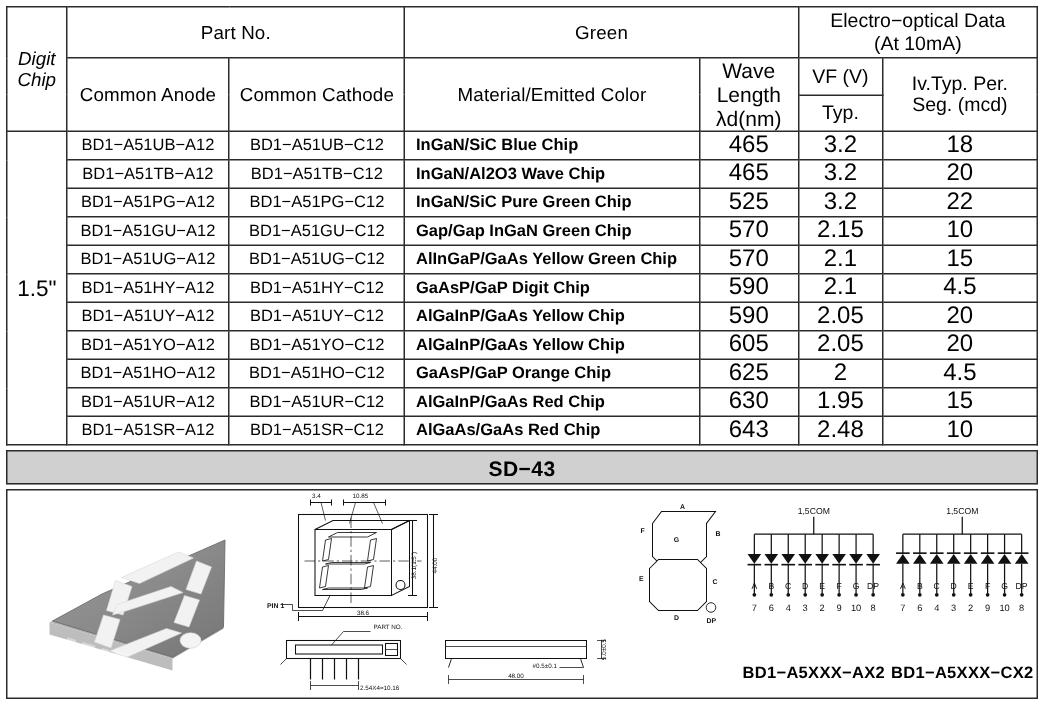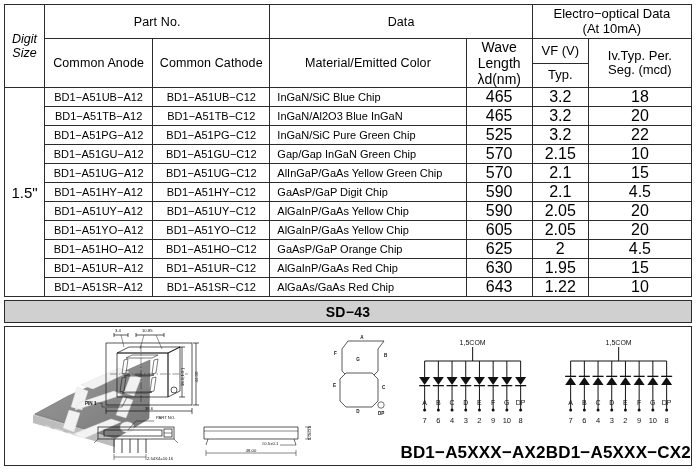--- a/index.html
+++ b/index.html
@@ -28,21 +28,21 @@
   .hdr{font-weight:bold;font-size:12.5px;letter-spacing:.1px;}
   .hdr-sm{font-weight:bold;font-size:13px;line-height:1.12;}
   .hdr-thin{font-weight:normal;font-size:14px;line-height:1.15;}
   .digit-head{
     background:#a8a8a8;font-weight:bold;font-size:12.5px;line-height:1.12;font-style:italic;
   }
   .digit-body{
     background:#d4d4d4;font-weight:bold;font-size:15px;
   }
   .cell{font-size:11px;height:18px;}
-  .cell.lft{text-align:left;padding-left:7px;}
+  .cell.lft{text-align:left;padding-left:7px;font-weight:bold;}
   .num{font-size:16px;}
 
   
   .banner{
     margin:3px 0 0 4px;width:688px;height:23px;
     background:#d0d0d0;border:1px solid #2b2b2b;
     box-sizing:border-box;
     display:flex;align-items:center;justify-content:center;gap:40px;
     font-weight:bold;font-size:14px;letter-spacing:.3px;
   }
@@ -65,21 +65,21 @@
   
   svg{display:block;}
   .dimtxt{font-family:"Liberation Sans",sans-serif;font-size:4.2px;fill:#111;}
   .dimtxt.b{font-size:4.6px;font-weight:bold;}
   .seglbl{font-family:"Liberation Sans",sans-serif;font-size:4.6px;fill:#111;font-weight:bold;}
 
   
   .circ-row{display:flex;height:100%;align-items:flex-start;}
   .circ{width:50%;position:relative;padding-top:6px;box-sizing:border-box;}
   .circ-cap{
-    font-weight:bold;font-size:17px;
+    text-align:center;font-weight:bold;font-size:11px;
     letter-spacing:.2px;margin-top:2px;
   }
   .comlbl{font-family:"Liberation Sans",sans-serif;font-size:7px;fill:#111;}
   .pinlbl{font-family:"Liberation Sans",sans-serif;font-size:7px;fill:#111;}
   .pinnum{font-family:"Liberation Sans",sans-serif;font-size:7.5px;fill:#111;}
 </style>
 </head>
 <body>
 
 <div class="sheet">
@@ -91,24 +91,24 @@
       <col style="width:117px">
       <col style="width:196px">
       <col style="width:66px">
       <col style="width:56px">
       <col style="width:103px">
     </colgroup>
     <tbody>
       <tr>
         <td class="digit-head" rowspan="3">
           <span>Digit</span><br>
-          <span>Size</span>
+          <span>Chip</span>
         </td>
         <td class="hdr" colspan="2" style="height:27px">Part No.</td>
-        <td class="hdr" colspan="2">Data</td>
+        <td class="hdr" colspan="2">Green</td>
         <td class="hdr-sm" colspan="2" style="padding:2px 0;">
           <span>Electro−optical Data</span><br>
           <span>(At 10mA)</span>
         </td>
       </tr>
       <tr>
         <td class="hdr" rowspan="2" style="height:44px">Common Anode</td>
         <td class="hdr" rowspan="2">Common Cathode</td>
         <td class="hdr" rowspan="2">Material/Emitted Color</td>
         <td class="hdr-thin" rowspan="2">
@@ -130,21 +130,21 @@
         <td class="cell">BD1−A51UB−A12</td>
         <td class="cell">BD1−A51UB−C12</td>
         <td class="cell lft">InGaN/SiC  Blue Chip</td>
         <td class="cell num">465</td>
         <td class="cell num">3.2</td>
         <td class="cell num">18</td>
       </tr>
       <tr>
         <td class="cell">BD1−A51TB−A12</td>
         <td class="cell">BD1−A51TB−C12</td>
-        <td class="cell lft">InGaN/Al2O3 Blue InGaN</td>
+        <td class="cell lft">InGaN/Al2O3 Wave Chip</td>
         <td class="cell num">465</td>
         <td class="cell num">3.2</td>
         <td class="cell num">20</td>
       </tr>
       <tr>
         <td class="cell">BD1−A51PG−A12</td>
         <td class="cell">BD1−A51PG−C12</td>
         <td class="cell lft">InGaN/SiC Pure Green Chip</td>
         <td class="cell num">525</td>
         <td class="cell num">3.2</td>
@@ -204,21 +204,21 @@
         <td class="cell lft">AlGaInP/GaAs Red  Chip</td>
         <td class="cell num">630</td>
         <td class="cell num">1.95</td>
         <td class="cell num">15</td>
       </tr>
       <tr>
         <td class="cell">BD1−A51SR−A12</td>
         <td class="cell">BD1−A51SR−C12</td>
         <td class="cell lft">AlGaAs/GaAs Red Chip</td>
         <td class="cell num">643</td>
-        <td class="cell num">1.22</td>
+        <td class="cell num">2.48</td>
         <td class="cell num">10</td>
       </tr>
     </tbody>
   </table>
 
   <div class="banner">
     <span>SD−43</span>
   </div>
 
   <div class="panel">

